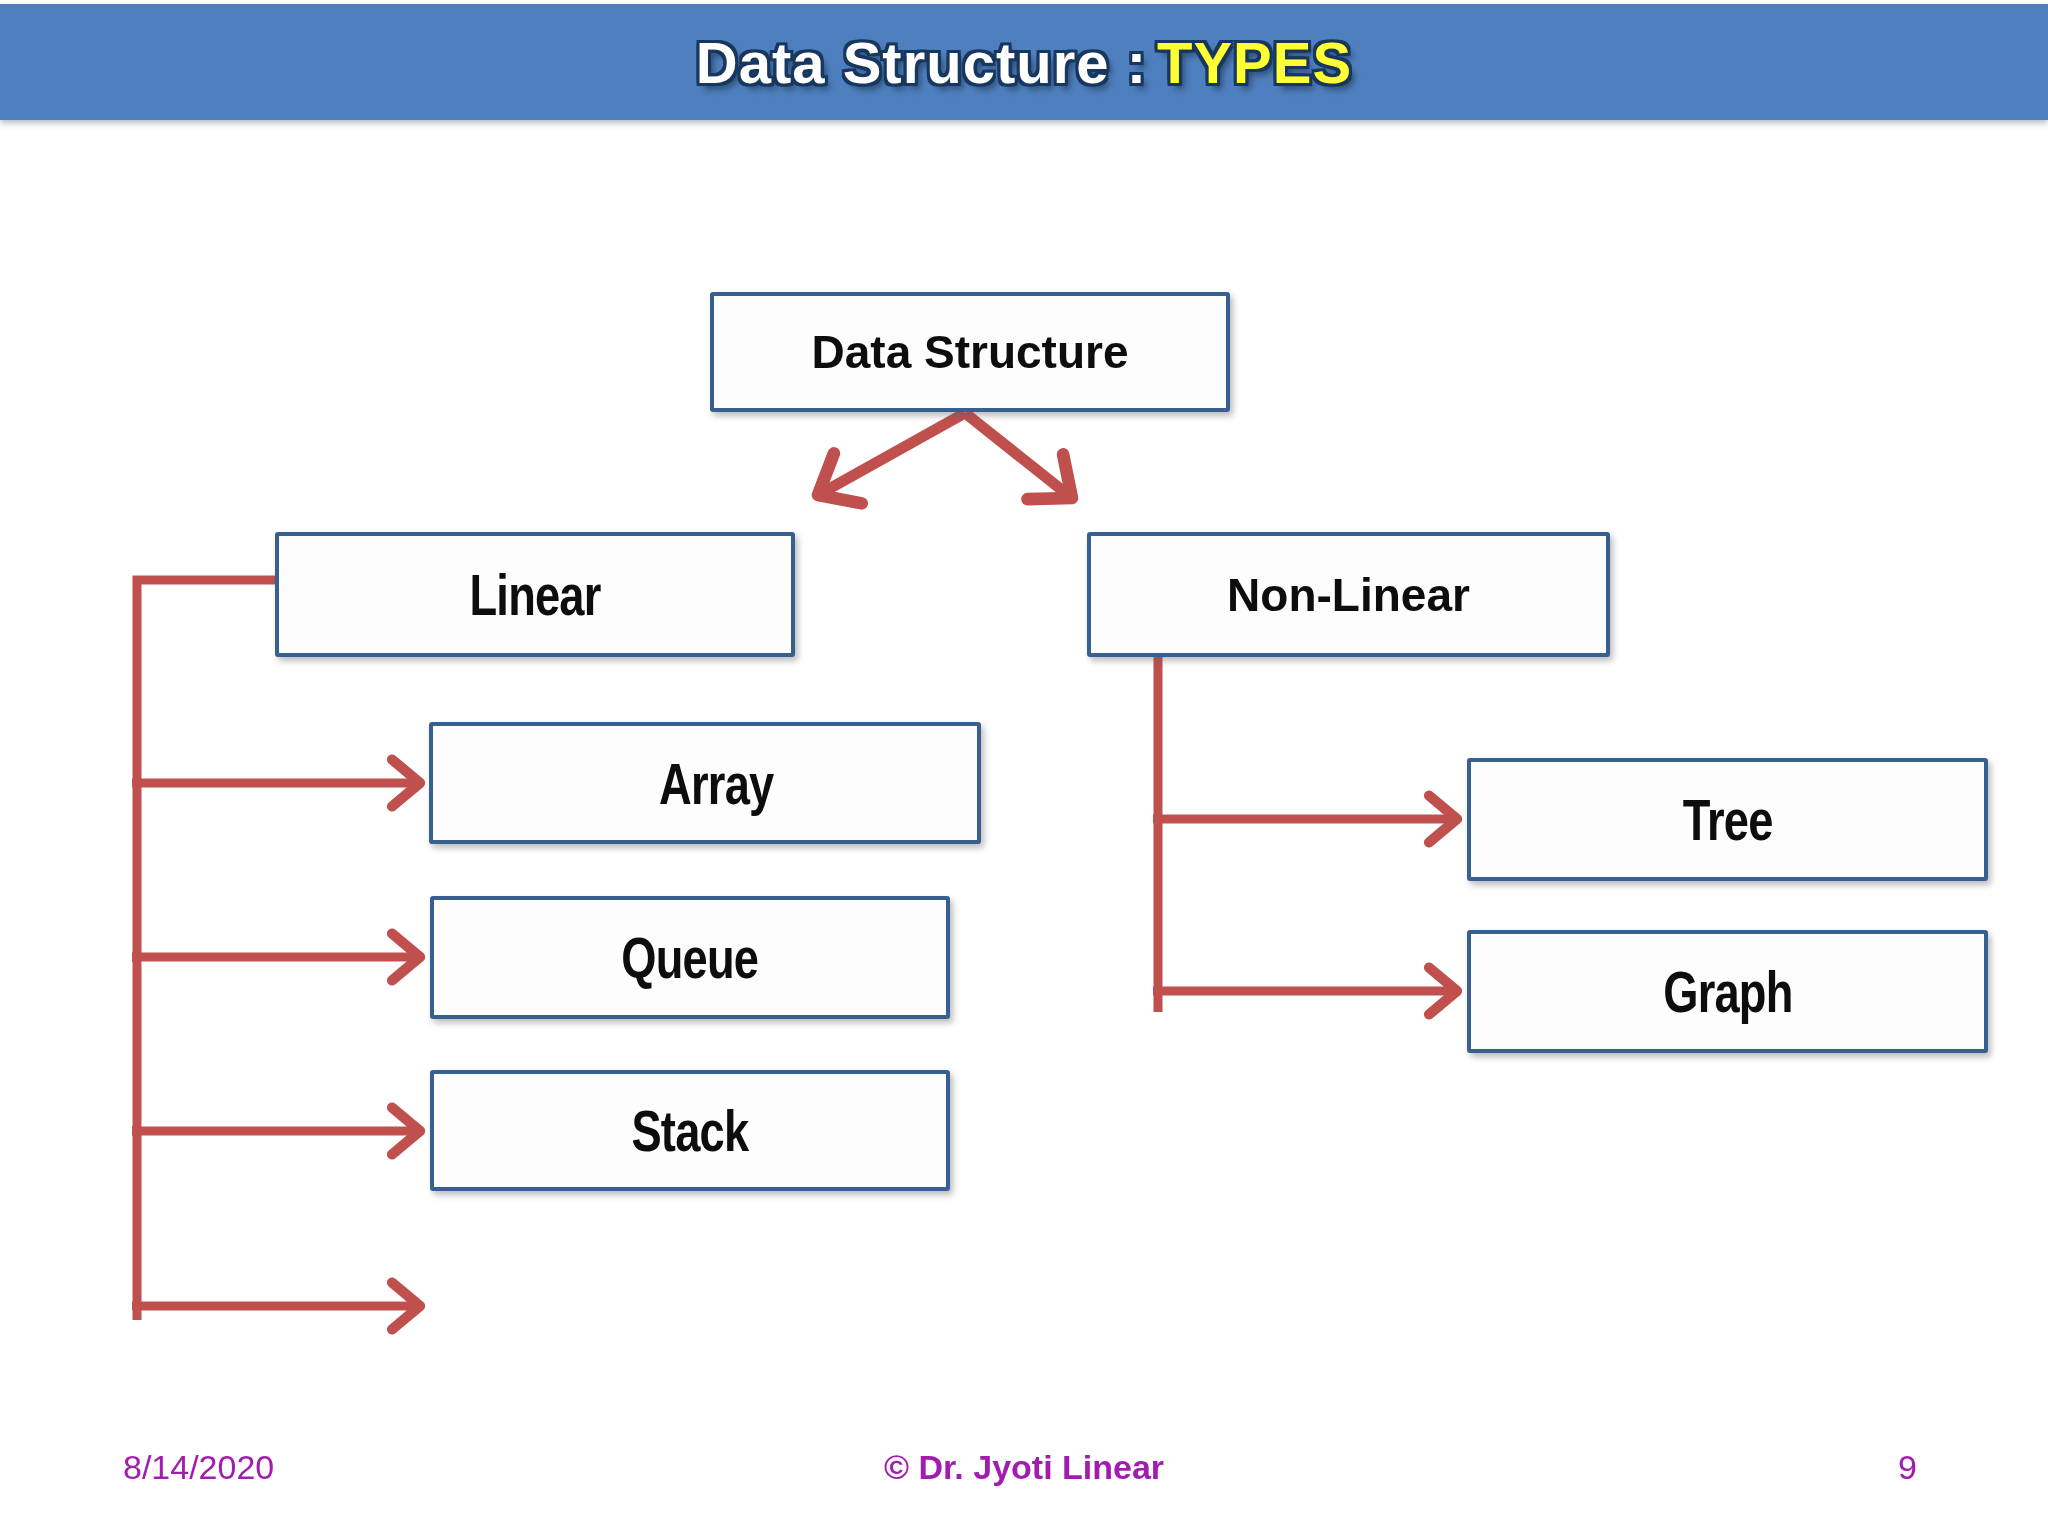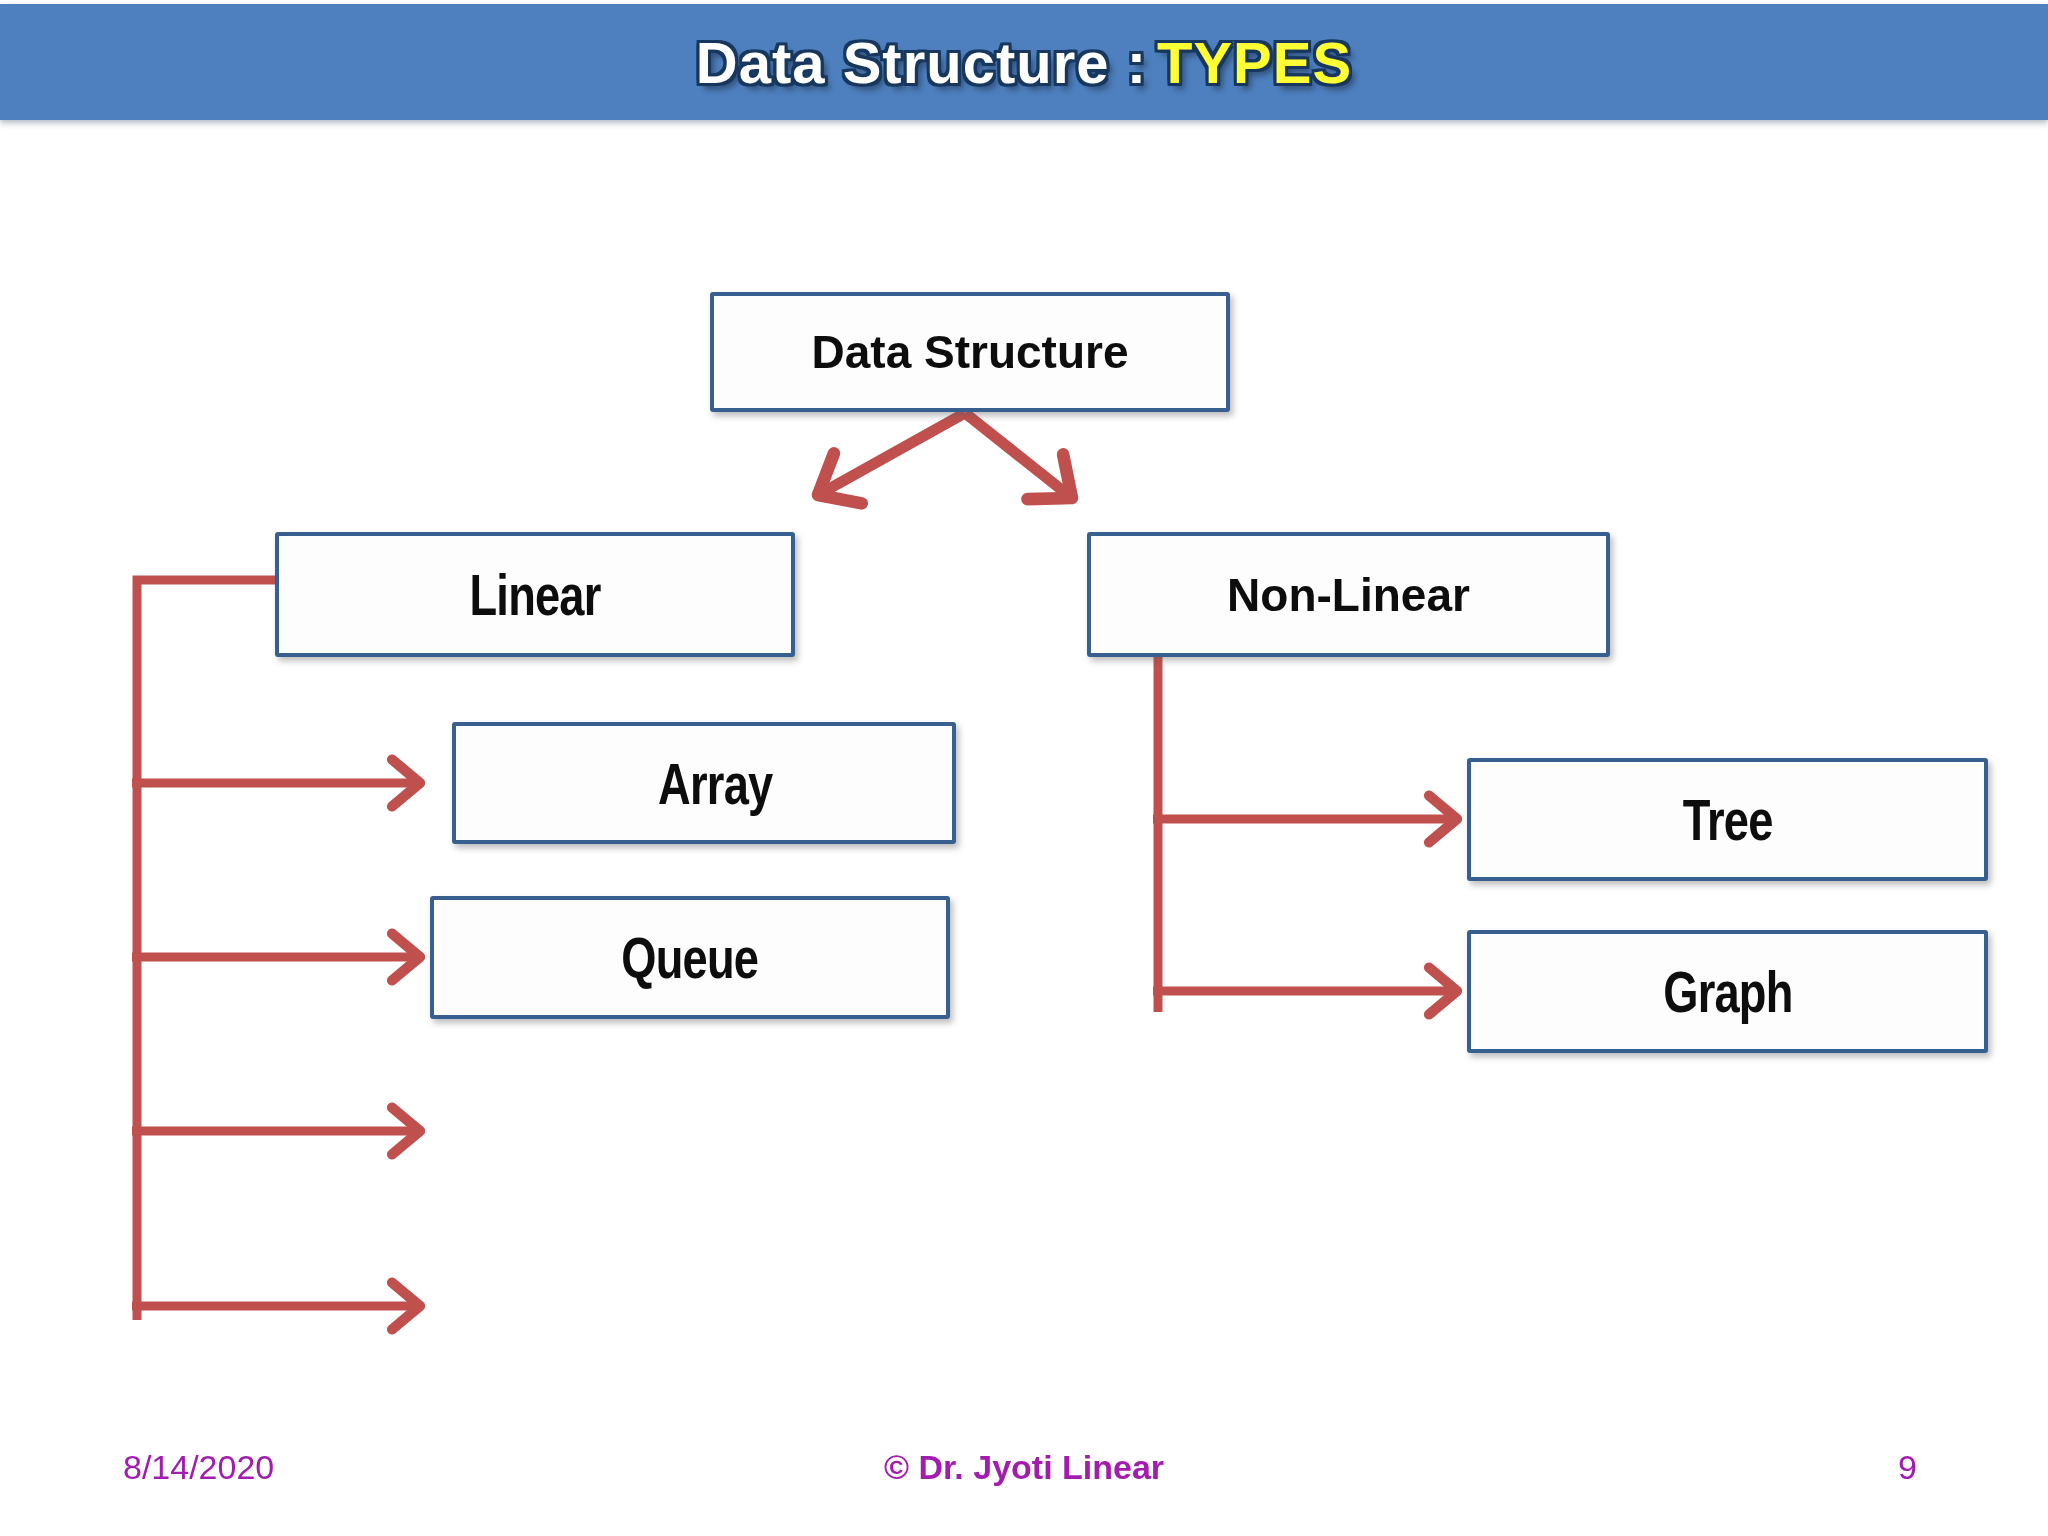--- a/index.html
+++ b/index.html
@@ -67,21 +67,21 @@
   .node.condensed .label {
     display: inline-block;
     font-size: 58px;
     transform: scaleX(0.78);
     letter-spacing: -1px;
   }
 
   #n-root       { left: 710px;  top: 292px;  width: 520px; height: 120px; }
   #n-linear     { left: 275px;  top: 532px;  width: 520px; height: 125px; }
   #n-nonlinear  { left: 1087px; top: 532px;  width: 523px; height: 125px; }
-  #n-array      { left: 452px;  top: 722px;  width: 504px; height: 122px; padding-left: 23px; }
+  #n-array      { left: 429px;  top: 722px;  width: 552px; height: 122px; padding-left: 23px; }
   #n-queue      { left: 430px;  top: 896px;  width: 520px; height: 123px; }
   #n-stack      { left: 430px;  top: 1070px; width: 520px; height: 121px; }
   #n-linkedlist { left: 430px;  top: 1244px; width: 520px; height: 123px; }
   #n-tree       { left: 1467px; top: 758px;  width: 521px; height: 123px; }
   #n-graph      { left: 1467px; top: 930px;  width: 521px; height: 123px; }
 
   
   .footer-date, .footer-copyright, .footer-page {
     position: absolute;
     font-size: 34px;
@@ -134,20 +134,23 @@
   </div>
 
   <div class="node condensed" id="n-array">
     <span class="label">Array</span>
   </div>
 
   <div class="node condensed" id="n-queue">
     <span class="label">Queue</span>
   </div>
 
+  <div class="node condensed" id="n-stack">
+    <span class="label">Stack</span>
+  </div>
 
 
   <div class="node condensed" id="n-tree">
     <span class="label">Tree</span>
   </div>
 
   <div class="node condensed" id="n-graph">
     <span class="label">Graph</span>
   </div>
 

